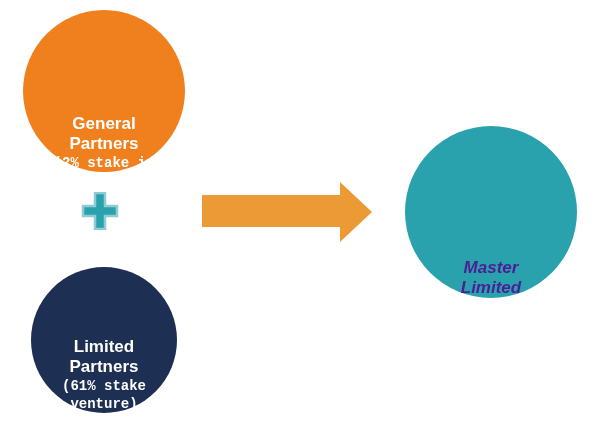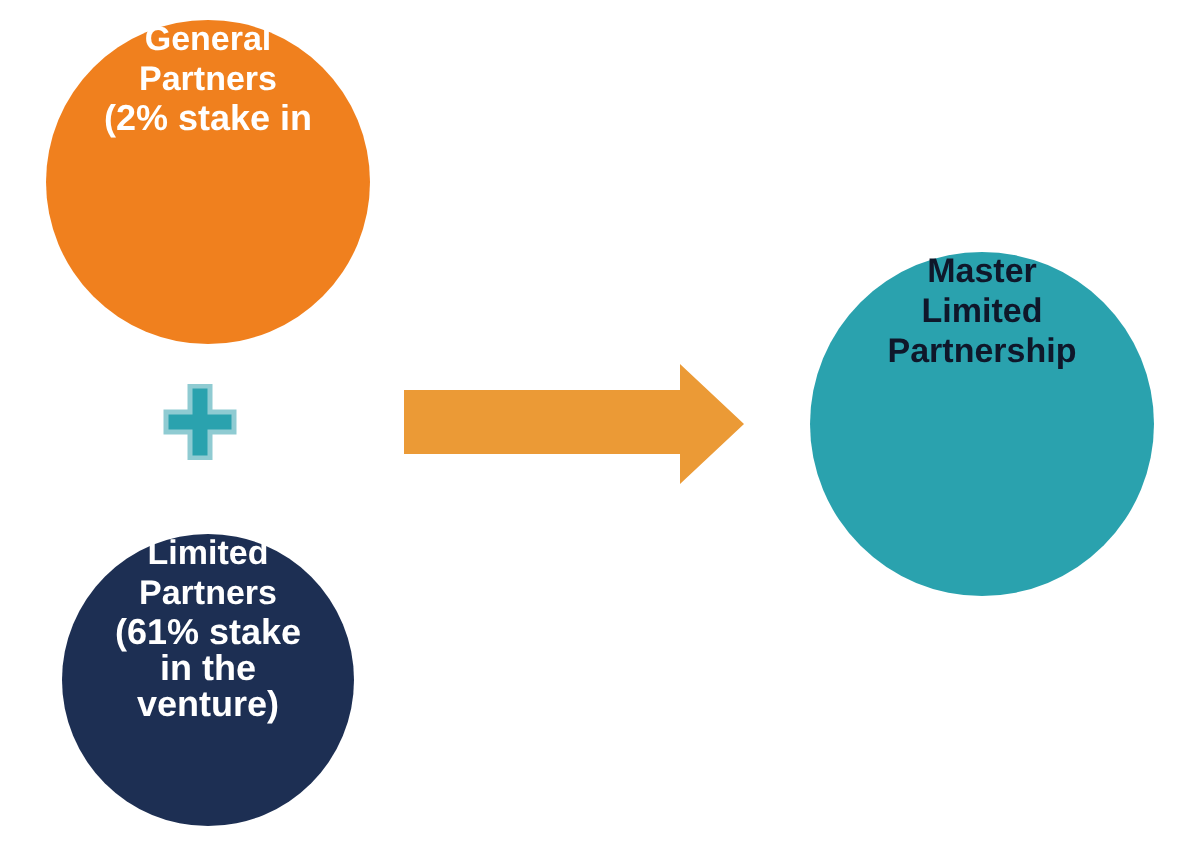--- a/index.html
+++ b/index.html
@@ -12,30 +12,30 @@
     position: relative;
     width: 600px;
     height: 421px;
     background: #ffffff;
     overflow: hidden;
   }
   .circle {
     position: absolute;
     border-radius: 50%;
     display: flex;
-    align-items: flex-start;
+    align-items: flex-end;
     justify-content: center;
   }
   .label {
     text-align: center;
     font-weight: 700;
     width: 100%;
   }
   .line-main { font-size: 17px; line-height: 20px; }
-  .line-sub  { font-size: 18px; line-height: 18px; }
+  .line-sub  { font-size: 14px; line-height: 18px; font-family: Liberation Mono, monospace; }
   .circle-gp  { left: 23px;  top: 10px;  width: 162px; height: 162px; }
   .circle-lp  { left: 31px;  top: 267px; width: 146px; height: 146px; }
   .circle-mlp { left: 405px; top: 126px; width: 172px; height: 172px; }
   .plus-svg {
     position: absolute;
     left: 81px;
     top: 192px;
     width: 38px;
     height: 38px;
   }
@@ -62,30 +62,28 @@
 
   <svg class="plus-svg" viewBox="0 0 38 38">
     <path d="M14 1 H24 V14 H36 V24 H24 V37 H14 V24 H2 V14 H14 Z" stroke-width="2.5" fill="#2AA2AE" style="stroke: rgb(143, 203, 210);"></path>
   </svg>
 
   <div class="circle circle-lp" style="background-color: rgb(29, 47, 83);">
     <div class="label" style="color: rgb(255, 255, 255);">
       <div class="line-main">Limited</div>
       <div class="line-main">Partners</div>
       <div class="line-sub">(61% stake</div>
-      <div class="line-sub">in the</div>
       <div class="line-sub">venture)</div>
     </div>
   </div>
 
   <svg class="arrow-svg" viewBox="0 0 176 64">
     <polygon points="2,15 140,15 140,2 172,32 140,62 140,47 2,47" fill="#EB9A36"></polygon>
   </svg>
 
   <div class="circle circle-mlp" style="background-color: rgb(42, 162, 174);">
-    <div class="label" style="color: #0f172a;">
+    <div class="label" style="color: #4c1d95; font-style: italic;">
       <div class="line-main">Master</div>
       <div class="line-main">Limited</div>
-      <div class="line-main">Partnership</div>
     </div>
   </div>
 
 </div>
 
 </body></html>

